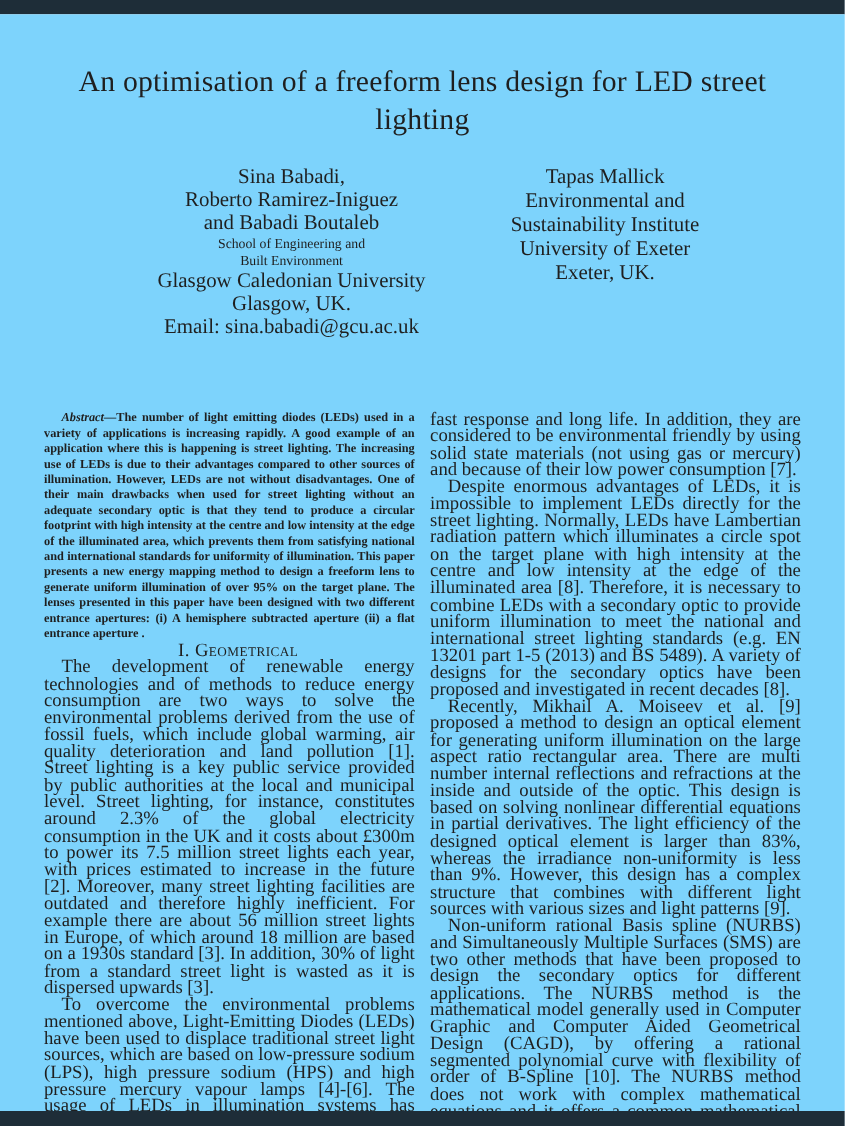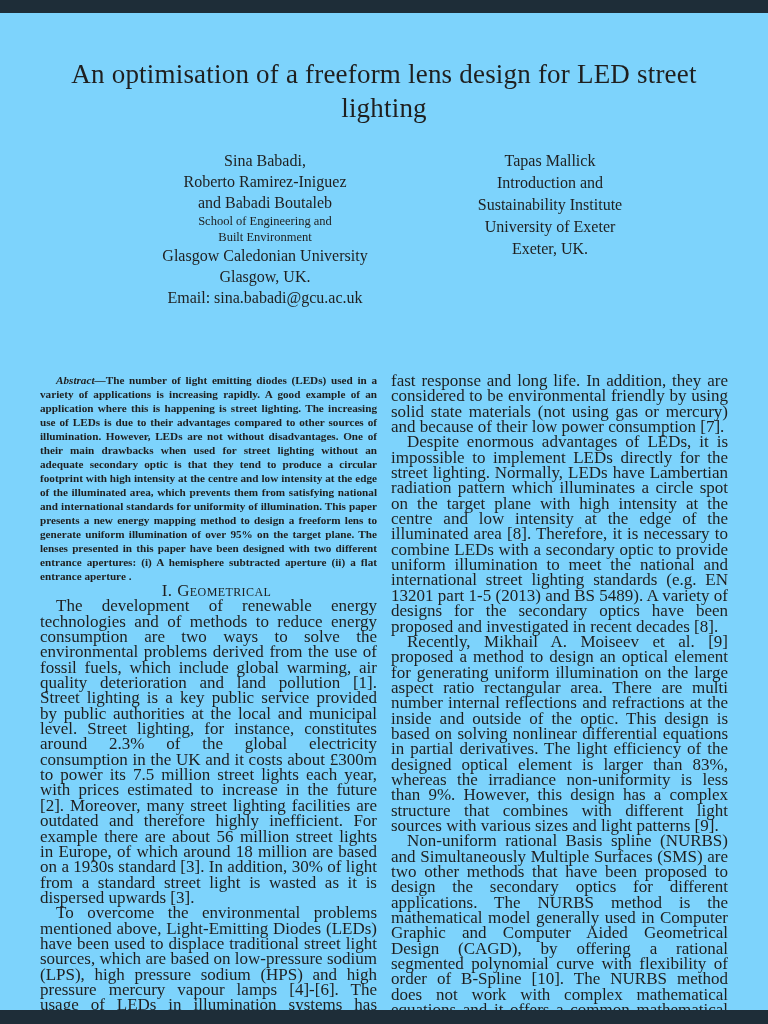--- a/index.html
+++ b/index.html
@@ -29,21 +29,21 @@
     font-weight: 400;
     letter-spacing: 0.2px;
   }
   .authors {
     display: flex;
     margin-top: 25px;
     align-items: flex-start;
   }
   .auth-left  { margin-left: 95px; width: 260px; text-align: center; }
   .auth-right { width: 290px; margin-left: 10px; text-align: center; }
-  .auth-line   { font-size: 16px; line-height: 21px; }
+  .auth-line   { font-size: 19px; line-height: 21px; }
   .auth-line-sm{ font-size: 12.5px; line-height: 16px; }
   .auth-right .auth-line { line-height: 22px; }
   .columns {
     display: flex;
     gap: 14px;
     margin-top: 27px;
     text-align: justify;
   }
   .col { width: 337px; margin-top: 38px; }
   .abstract {
@@ -86,21 +86,21 @@
       <div class="auth-line">Roberto Ramirez-Iniguez</div>
       <div class="auth-line">and Babadi Boutaleb</div>
       <div class="auth-line-sm">School of Engineering and</div>
       <div class="auth-line-sm">Built Environment</div>
       <div class="auth-line">Glasgow Caledonian University</div>
       <div class="auth-line">Glasgow, UK.</div>
       <div class="auth-line">Email: sina.babadi@gcu.ac.uk</div>
     </div>
     <div class="auth-right">
       <div class="auth-line">Tapas Mallick</div>
-      <div class="auth-line">Introduction and</div>
+      <div class="auth-line">Environmental and</div>
       <div class="auth-line">Sustainability Institute</div>
       <div class="auth-line">University of Exeter</div>
       <div class="auth-line">Exeter, UK.</div>
     </div>
   </div>
 
   <div class="columns">
     <div class="col">
       <p class="abstract"><span class="abs-label">Abstract—</span><span>The number of light emitting diodes (LEDs) used in a variety of applications is increasing rapidly. A good example of an application where this is happening is street lighting. The increasing use of LEDs is due to their advantages compared to other sources of illumination. However, LEDs are not without disadvantages. One of their main drawbacks when used for street lighting without an adequate secondary optic is that they tend to produce a circular footprint with high intensity at the centre and low intensity at the edge of the illuminated area, which prevents them from satisfying national and international standards for uniformity of illumination. This paper presents a new energy mapping method to design a freeform lens to generate uniform illumination of over 95% on the target plane. The lenses presented in this paper have been designed with two different entrance apertures: (i) A hemisphere subtracted aperture (ii) a flat entrance aperture .</span></p>
       <p class="bodypar sec-heading">I. Geometrical</p>

